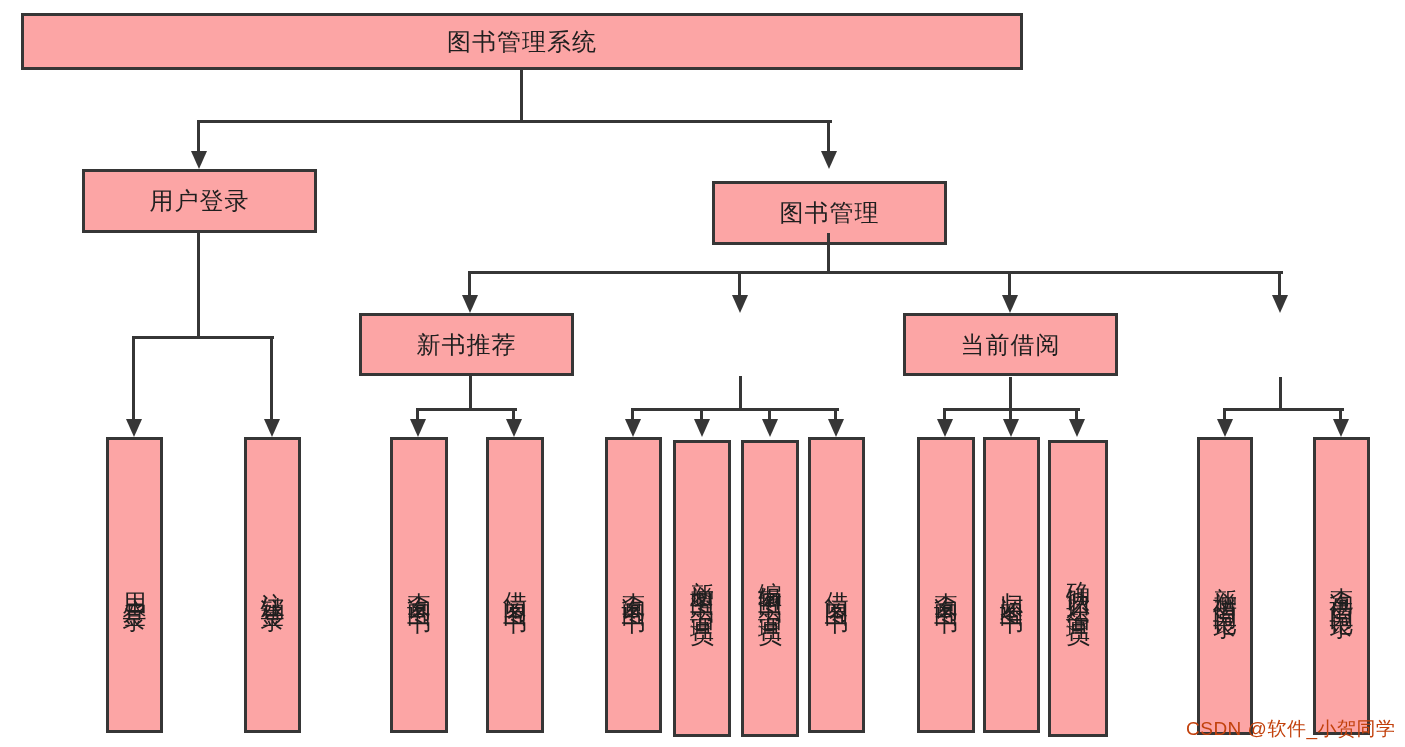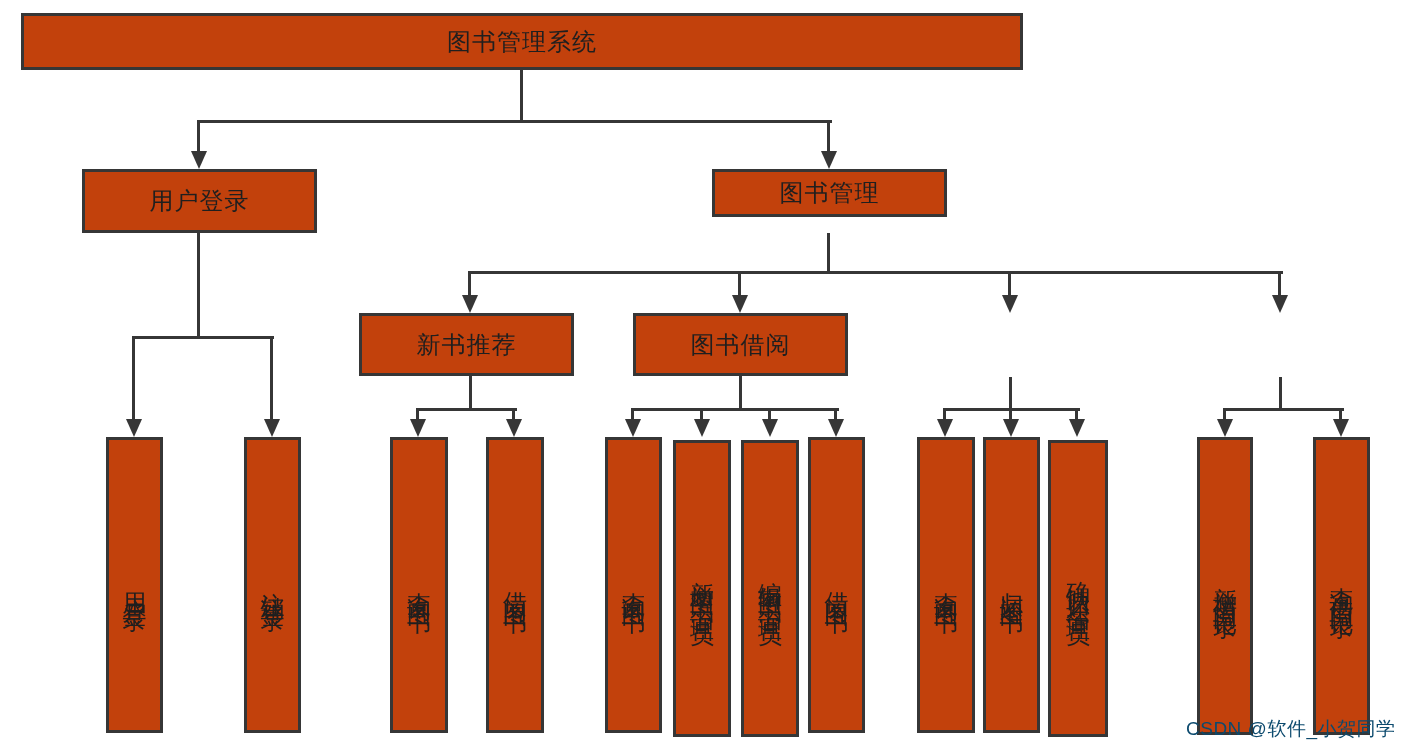--- a/index.html
+++ b/index.html
@@ -2,82 +2,82 @@
 <html><head>
 <meta charset="utf-8">
 <style>
   html,body { margin:0; padding:0; background:#ffffff; }
   .canvas {
     position:relative; width:1405px; height:747px; background:#ffffff;
     font-family:"Liberation Sans", sans-serif; overflow:hidden;
   }
   .box {
     position:absolute; box-sizing:border-box;
-    border:3px solid #363636; background:#c2410c;
+    border:3px solid #363636; background:#fca5a5;
     display:flex; align-items:center; justify-content:center;
     color:#1f1f1f; font-size:24px; letter-spacing:1px; text-align:center;
   }
   .vbox {
     writing-mode:vertical-rl; text-orientation:mixed;
     font-size:24px; letter-spacing:6px; line-height:1;
   }
   .line { position:absolute; background:#363636; }
   .arrow { position:absolute; width:16px; }
   .arrow::before {
     content:""; position:absolute; left:6px; top:0;
     height:calc(100% - 14px); width:3px; background:#363636;
   }
   .arrow::after {
     content:""; position:absolute; left:0; bottom:0; width:0; height:0;
     border-left:8px solid transparent; border-right:8px solid transparent;
     border-top:18px solid #363636;
   }
   .watermark {
     position:absolute; left:1186px; top:716px;
-    color:#0c4a6e; font-size:19px; letter-spacing:0.5px; white-space:nowrap;
+    color:#c2410c; font-size:19px; letter-spacing:0.5px; white-space:nowrap;
   }
 </style>
 </head>
 <body>
 
 <div class="canvas">
 
   <div class="box" style="left:21px;top:13px;width:1002px;height:57px">
     <span>图书管理系统</span>
   </div>
 
   <div class="line" style="left:520px;top:70px;width:3px;height:53px"></div>
   <div class="line" style="left:198px;top:120px;width:634px;height:3px"></div>
   <div class="arrow" style="left:191px;top:120px;height:49px"></div>
   <div class="arrow" style="left:821px;top:120px;height:49px"></div>
 
   <div class="box" style="left:82px;top:169px;width:235px;height:64px">
     <span>用户登录</span>
   </div>
-  <div class="box" style="left:712px;top:169px;width:235px;height:48px">
+  <div class="box" style="left:712px;top:181px;width:235px;height:64px">
     <span>图书管理</span>
   </div>
 
   <div class="line" style="left:197px;top:233px;width:3px;height:106px"></div>
   <div class="line" style="left:132px;top:336px;width:142px;height:3px"></div>
   <div class="arrow" style="left:126px;top:336px;height:101px"></div>
   <div class="arrow" style="left:264px;top:336px;height:101px"></div>
 
   <div class="line" style="left:827px;top:233px;width:3px;height:41px"></div>
   <div class="line" style="left:468px;top:271px;width:815px;height:3px"></div>
   <div class="arrow" style="left:462px;top:271px;height:42px"></div>
   <div class="arrow" style="left:732px;top:271px;height:42px"></div>
   <div class="arrow" style="left:1002px;top:271px;height:42px"></div>
   <div class="arrow" style="left:1272px;top:271px;height:42px"></div>
 
   <div class="box" style="left:359px;top:313px;width:215px;height:63px">
     <span>新书推荐</span>
   </div>
-  <div class="box" style="left:633px;top:313px;width:215px;height:63px">
-    <span>图书借阅</span>
+  <div class="box" style="left:903px;top:313px;width:215px;height:63px">
+    <span>当前借阅</span>
   </div>
 
   <div class="line" style="left:469px;top:376px;width:3px;height:35px"></div>
   <div class="line" style="left:417px;top:408px;width:100px;height:3px"></div>
   <div class="arrow" style="left:410px;top:408px;height:29px"></div>
   <div class="arrow" style="left:506px;top:408px;height:29px"></div>
 
   <div class="line" style="left:739px;top:376px;width:3px;height:35px"></div>
   <div class="line" style="left:632px;top:408px;width:207px;height:3px"></div>
   <div class="arrow" style="left:625px;top:408px;height:29px"></div>

